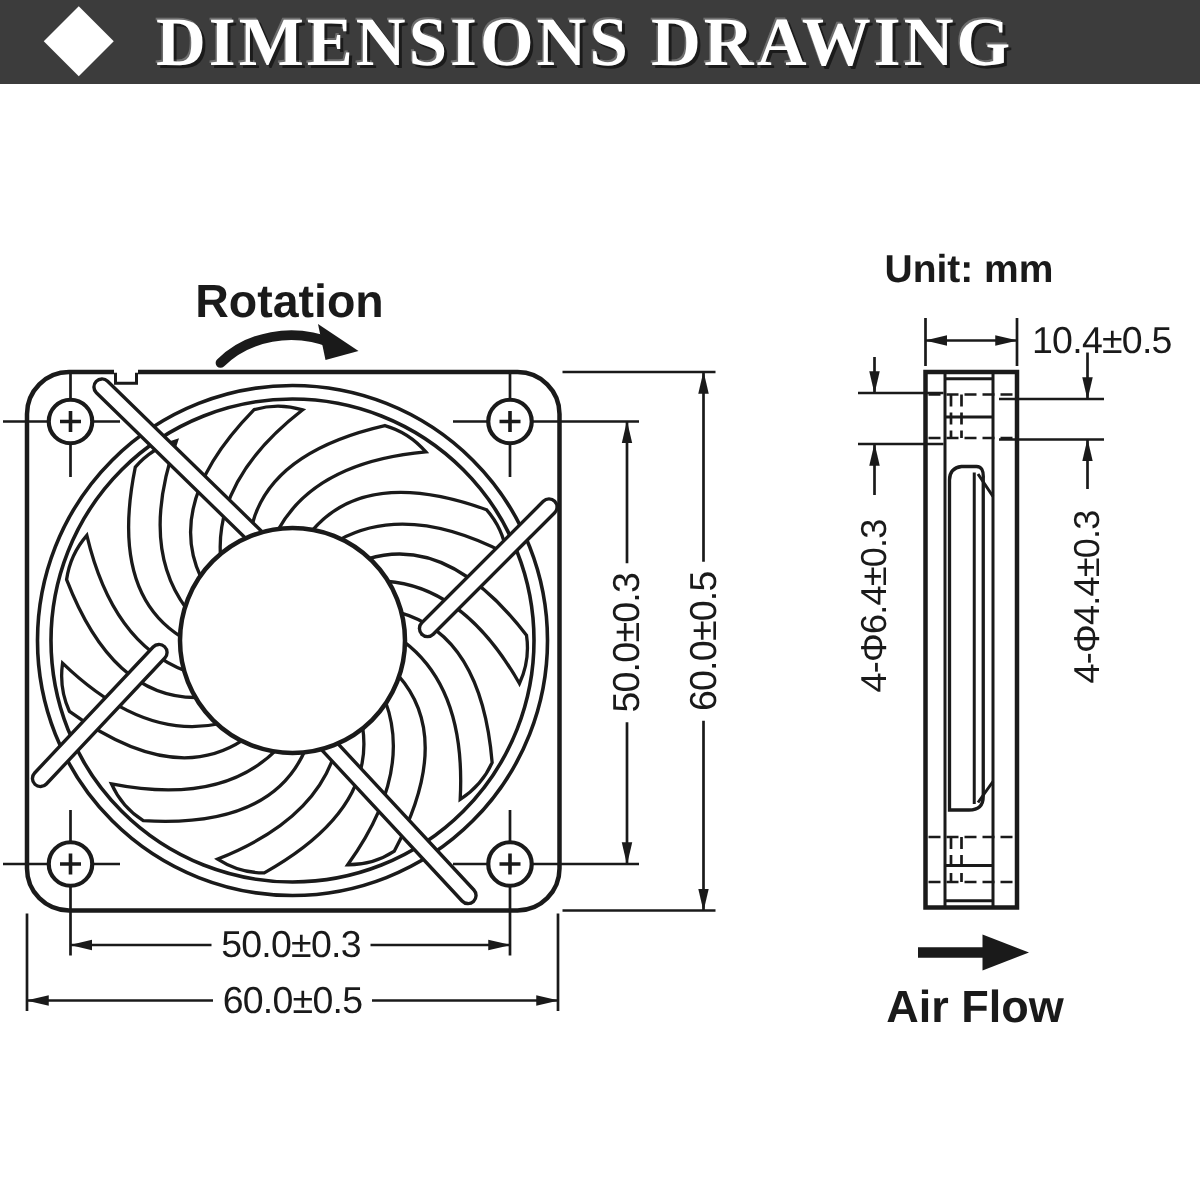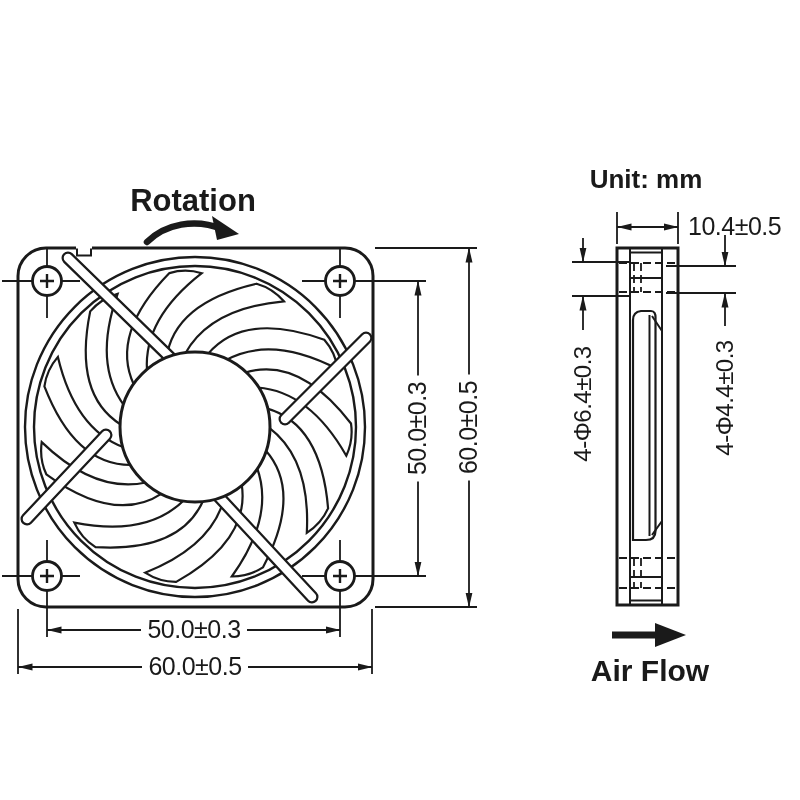--- a/index.html
+++ b/index.html
@@ -16,20 +16,24 @@
   .dim{font-size:25px;letter-spacing:-0.5px;}
   .lbl{font-size:30px;font-weight:bold;}
   .unit{font-size:26px;font-weight:bold;}
   .sidedim{font-size:24px;letter-spacing:-0.5px;}
 </style>
 </head>
 <body>
 
 <div class="page">
 
+  <div class="header">
+    <span class="diamond"></span>
+    <h1 class="title">DIMENSIONS DRAWING</h1>
+  </div>
 
   <svg width="800" height="800" viewBox="0 0 800 800" style="position:absolute;left:0;top:0;">
     <defs>
       <marker id="arr" markerWidth="15" markerHeight="9" refX="14.5" refY="4.5" orient="auto-start-reverse" markerUnits="userSpaceOnUse">
         <path d="M15,4.5 L0,1 L0,8 Z" fill="#1a1a1a"></path>
       </marker>
     </defs>
 
     <g stroke="#1a1a1a" fill="none">
 

